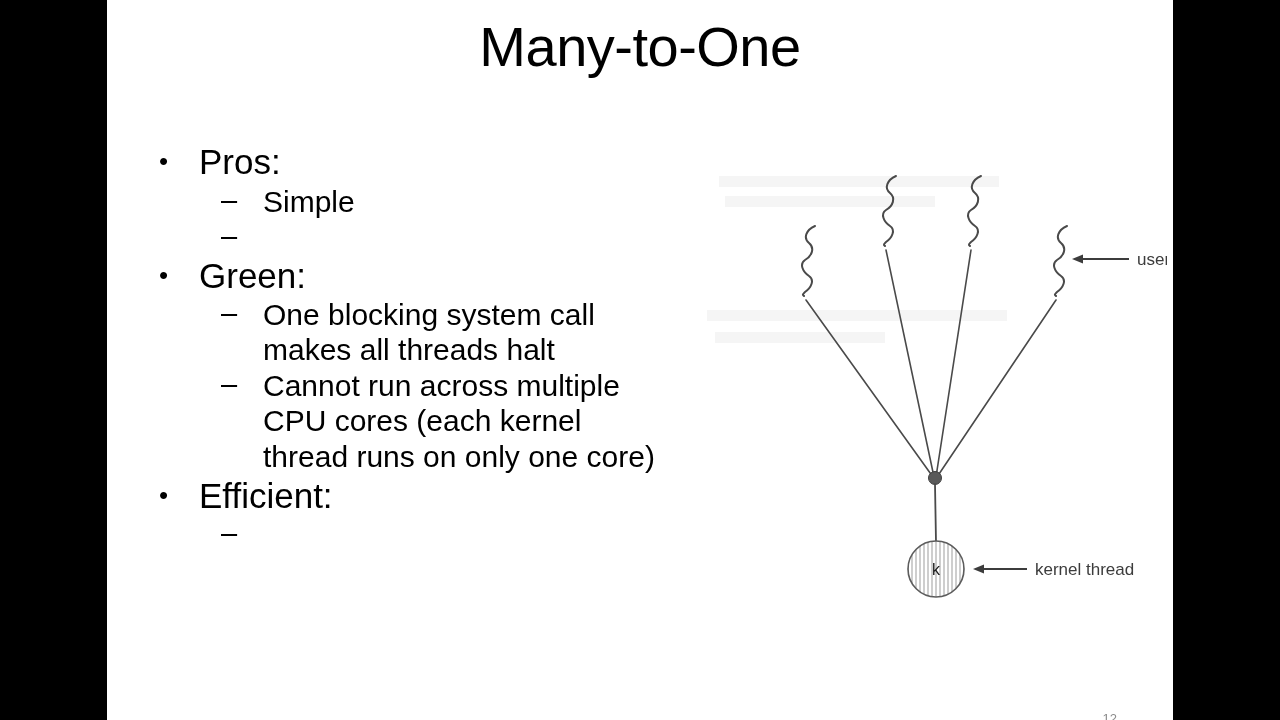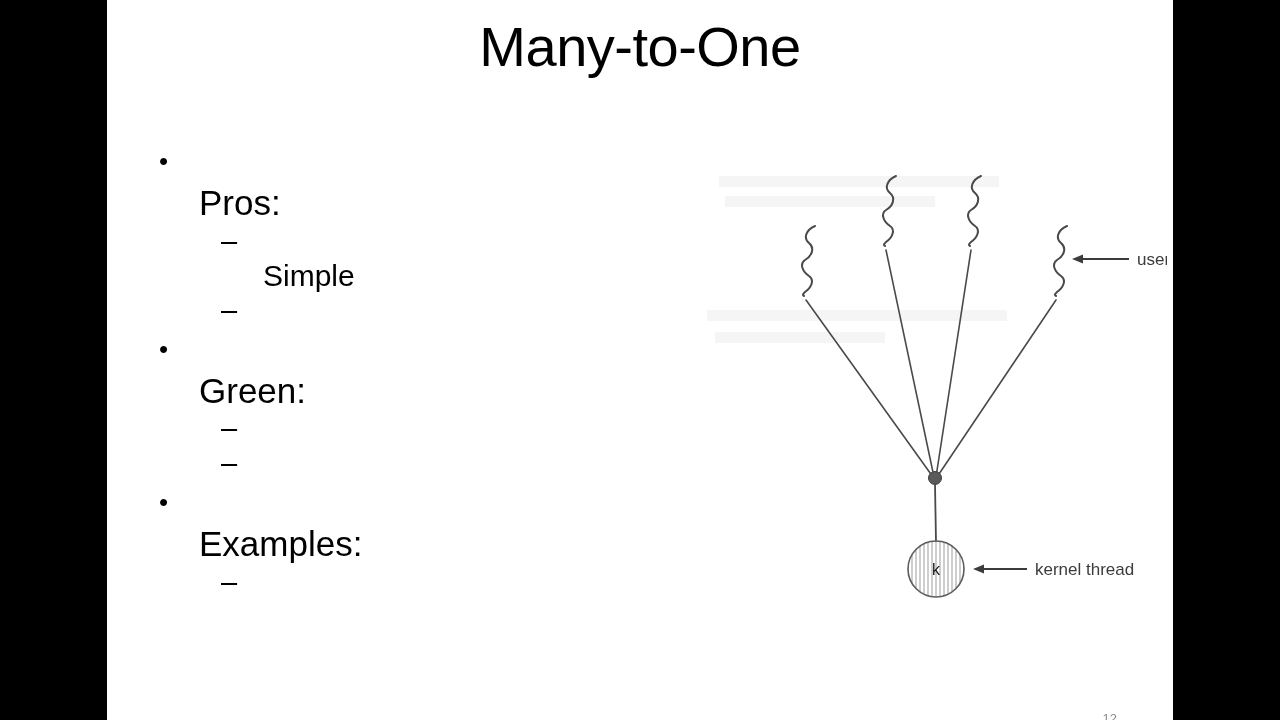--- a/index.html
+++ b/index.html
@@ -73,38 +73,38 @@
     color: #000000;
     margin-top: 2px;
   }
   .lvl1 .marker {
     width: 40px;
     flex: 0 0 40px;
     text-align: left;
     font-size: 26px;
     line-height: 1.52;
   }
-  .lvl1 .txt { flex: 1 1 auto; margin-top: 41px; }
+  .lvl1 .txt { flex: 1 1 auto; }
 
   .lvl2 {
     display: flex;
     align-items: flex-start;
     font-size: 30px;
     line-height: 1.17;
     color: #000000;
     margin-top: 1px;
   }
   .lvl2 .marker {
     width: 42px;
     flex: 0 0 42px;
     margin-left: 62px;
     text-align: left;
     font-size: 29px;
   }
-  .lvl2 .txt { flex: 1 1 auto; white-space: pre-line; margin-top: 33px; }
+  .lvl2 .txt { flex: 1 1 auto; white-space: pre-line; }
 
   
   #diagram {
     position: absolute;
     left: 560px;
     top: 150px;
     width: 500px;
     height: 480px;
   }
   #diagram svg { display: block; }
@@ -157,29 +157,34 @@
         <span class="marker">–</span>
       </div>
 
       <div class="lvl1">
         <span class="marker">•</span>
         <span class="txt">Green:</span>
       </div>
 
       <div class="lvl2">
         <span class="marker">–</span>
-      </div>
-
-      <div class="lvl2">
-        <span class="marker">–</span>
+        <span class="txt">One blocking system call
+makes all threads halt</span>
+      </div>
+
+      <div class="lvl2">
+        <span class="marker">–</span>
+        <span class="txt">Cannot run across multiple
+CPU cores (each kernel
+thread runs on only one core)</span>
       </div>
 
       <div class="lvl1">
         <span class="marker">•</span>
-        <span class="txt">Examples:</span>
+        <span class="txt">Efficient:</span>
       </div>
 
       <div class="lvl2">
         <span class="marker">–</span>
       </div>
 
     </div>
 
     <div id="diagram">
       <svg width="500" height="480" viewBox="0 0 500 480" xmlns="http://www.w3.org/2000/svg">

